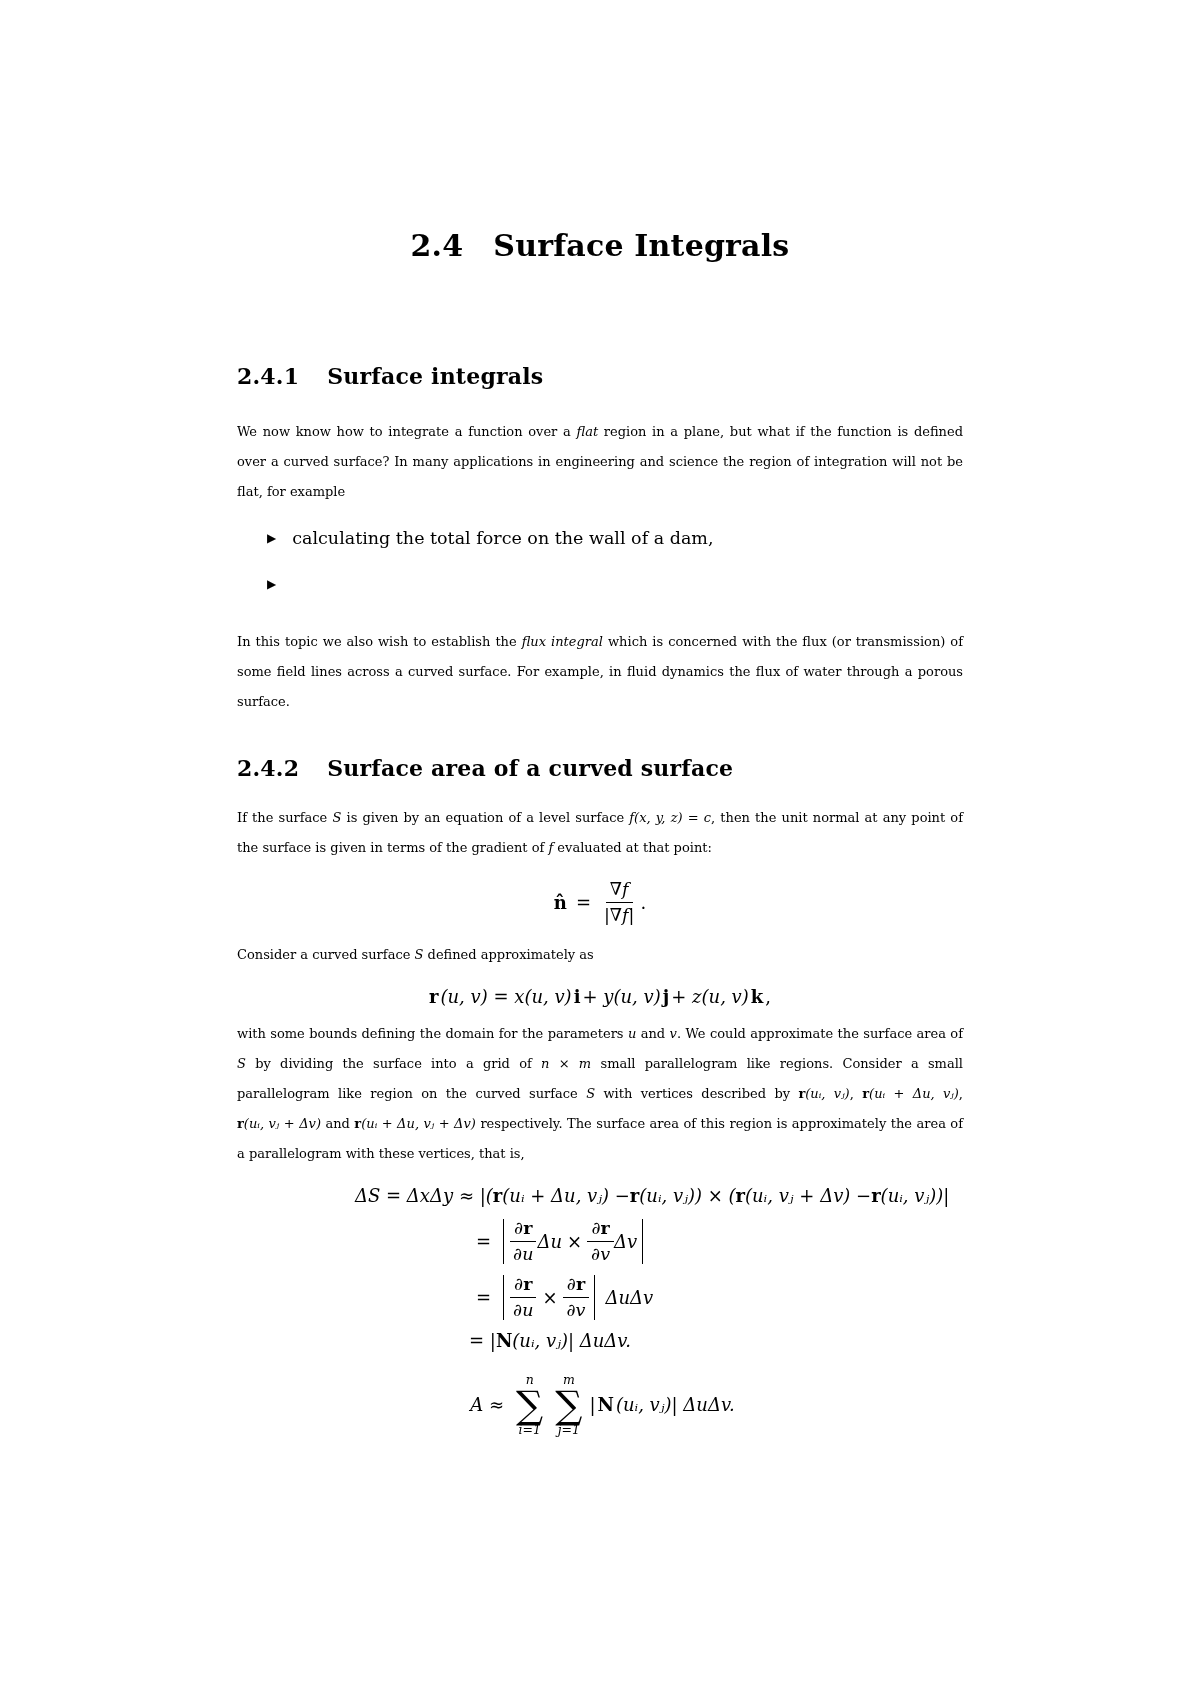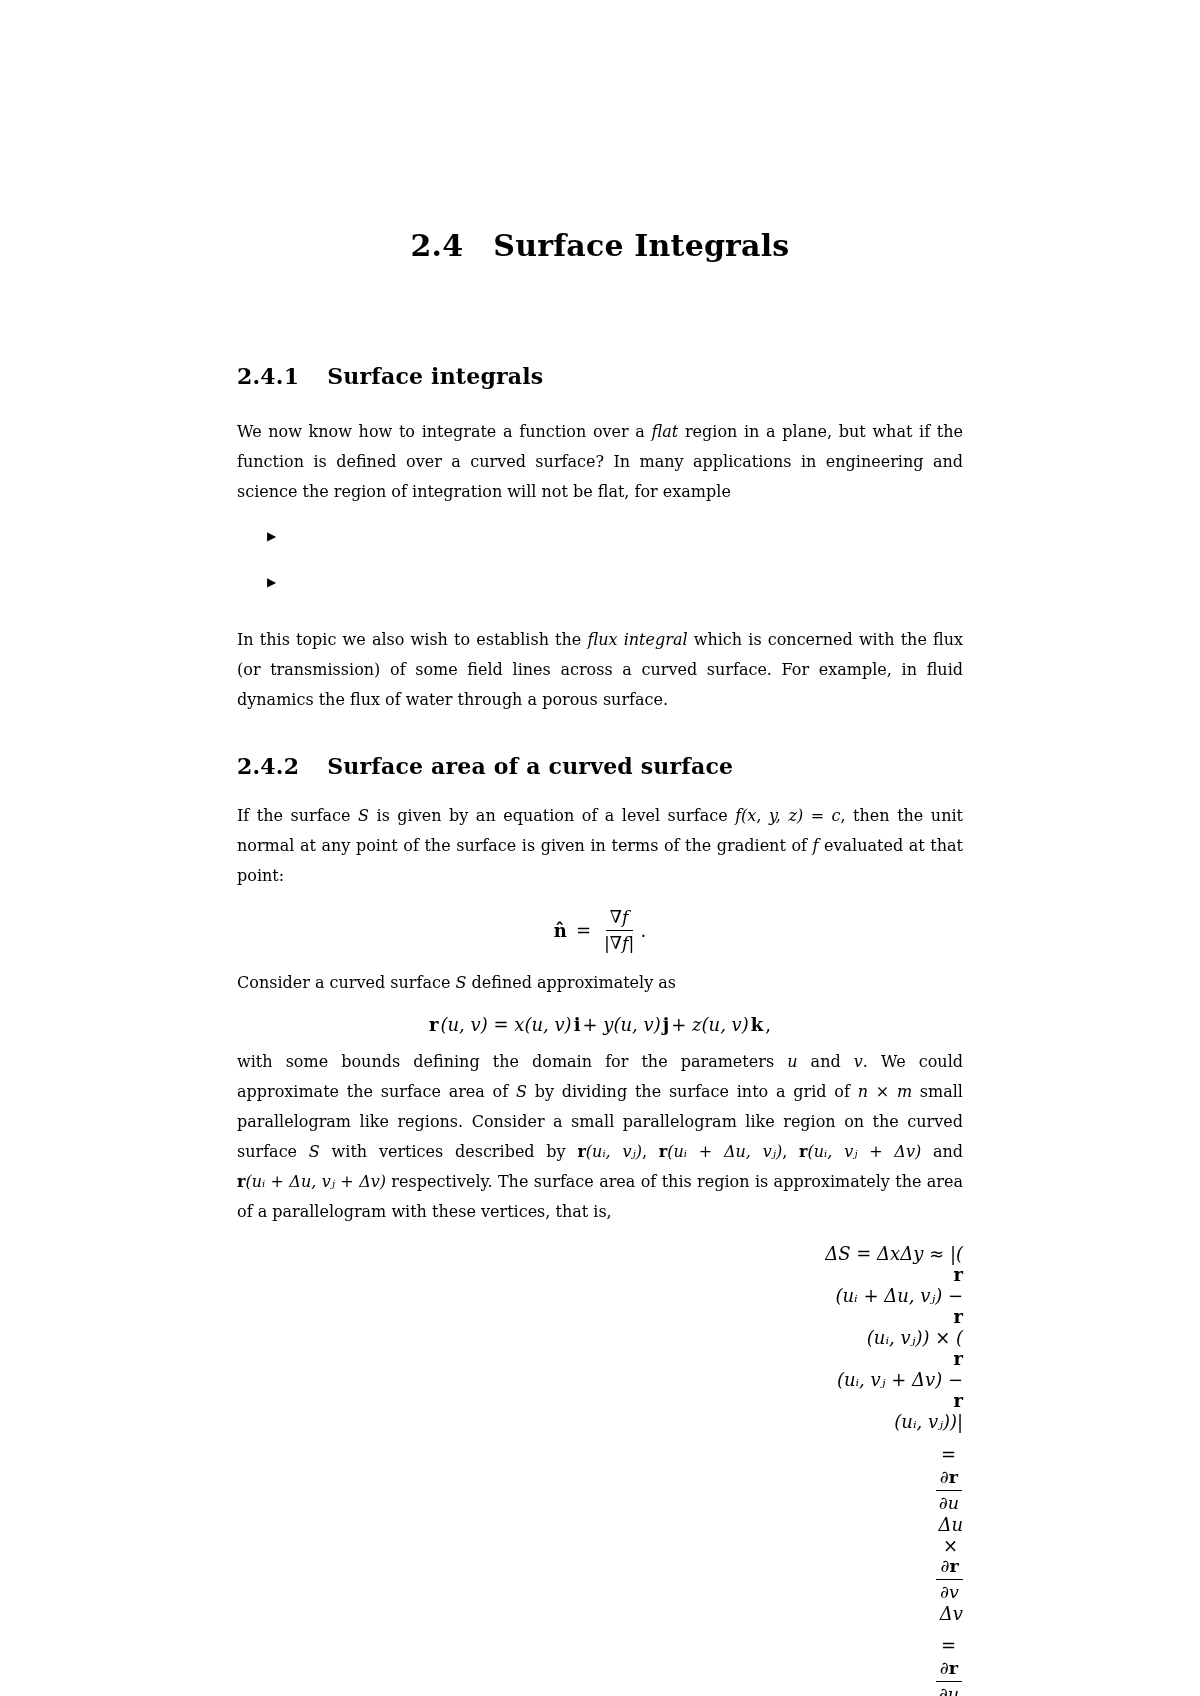--- a/index.html
+++ b/index.html
@@ -24,21 +24,21 @@
   h1.title .hnum { margin-right: 30px; }
   h2.sec {
     font-size: 22px; font-weight: bold;
     margin: 0 0 28px 0;
     letter-spacing: 0.2px;
   }
   h2.sec .hnum { margin-right: 28px; margin-top: 40px; }
   h2.sec2 { margin-top: 38px; margin-bottom: 22px; }
   
   p.body {
-    font-size: 16px;
+    font-size: 13px;
     line-height: 30px;
     text-align: justify;
     margin: 0 0 16px 0;
   }
   .it { font-style: italic; }
   .m  { font-style: italic; }
   .b  { font-weight: bold; font-style: normal; }
   .cal { font-style: italic; }
   
   .blist { margin: 8px 0 26px 0; padding-left: 30px; }
@@ -50,21 +50,21 @@
     font-size: 18px; gap: 2px;
   }
   .eq-normal { margin: 4px 0 14px 0; }
   .eq-param  { margin: 8px 0 12px 0; }
   .rel { margin: 0 7px; }
   .frac { display: inline-flex; flex-direction: column; align-items: center; text-align: center; line-height: 1.2; font-size: 17.5px; }
   .frac .num { padding: 0 4px 2px 4px; border-bottom: 1.4px solid #000; white-space: nowrap; }
   .frac .den { padding: 2px 4px 0 4px; white-space: nowrap; }
   
   .align-block { margin: 8px 0 22px 0; position: relative; }
-  .eqline { display: flex; align-items: flex-end; font-size: 18px; margin-bottom: 9px; flex-direction: column; }
+  .eqline { display: flex; align-items: center; font-size: 18px; margin-bottom: 9px; }
   .eqline.l1 { margin-left: 118px; margin-bottom: 12px; }
   .eqline.l2, .eqline.l3, .eqline.l4 { margin-left: 232px; }
   .eqline.l3 { position: relative; }
   .eqline.l4 { margin-bottom: 0; }
   .vbar { width: 0; border-left: 1.5px solid #000; align-self: stretch; margin: 1px 5px; }
   .sp { margin: 0 5px; }
   
   .eq-total { margin: 2px 0 0 0; }
   .sum { display: inline-flex; flex-direction: column; align-items: center; line-height: 1; margin: 0 5px; }
   .sum .slim { font-size: 12.5px; line-height: 1.1; white-space: nowrap; }
@@ -82,20 +82,21 @@
 
   <h2 class="sec">
     <span class="hnum">2.4.1</span><span>Surface integrals</span>
   </h2>
 
   <p class="body"><span>We now know how to integrate a function over a </span><span class="it">flat</span><span> region in a plane, but what if the function is defined over a curved surface? In many applications in engineering and science the region of integration will not be flat, for example</span></p>
 
   <div class="blist">
     <div class="bitem">
       <span class="bullet">▶</span>
+      <span>calculating the total force on the wall of a dam,</span>
     </div>
     <div class="bitem">
       <span class="bullet">▶</span>
     </div>
   </div>
 
   <p class="body"><span>In this topic we also wish to establish the </span><span class="it">flux integral</span><span> which is concerned with the flux (or transmission) of some field lines across a curved surface. For example, in fluid dynamics the flux of water through a porous surface.</span></p>
 
   <h2 class="sec sec2">
     <span class="hnum">2.4.2</span><span>Surface area of a curved surface</span>

